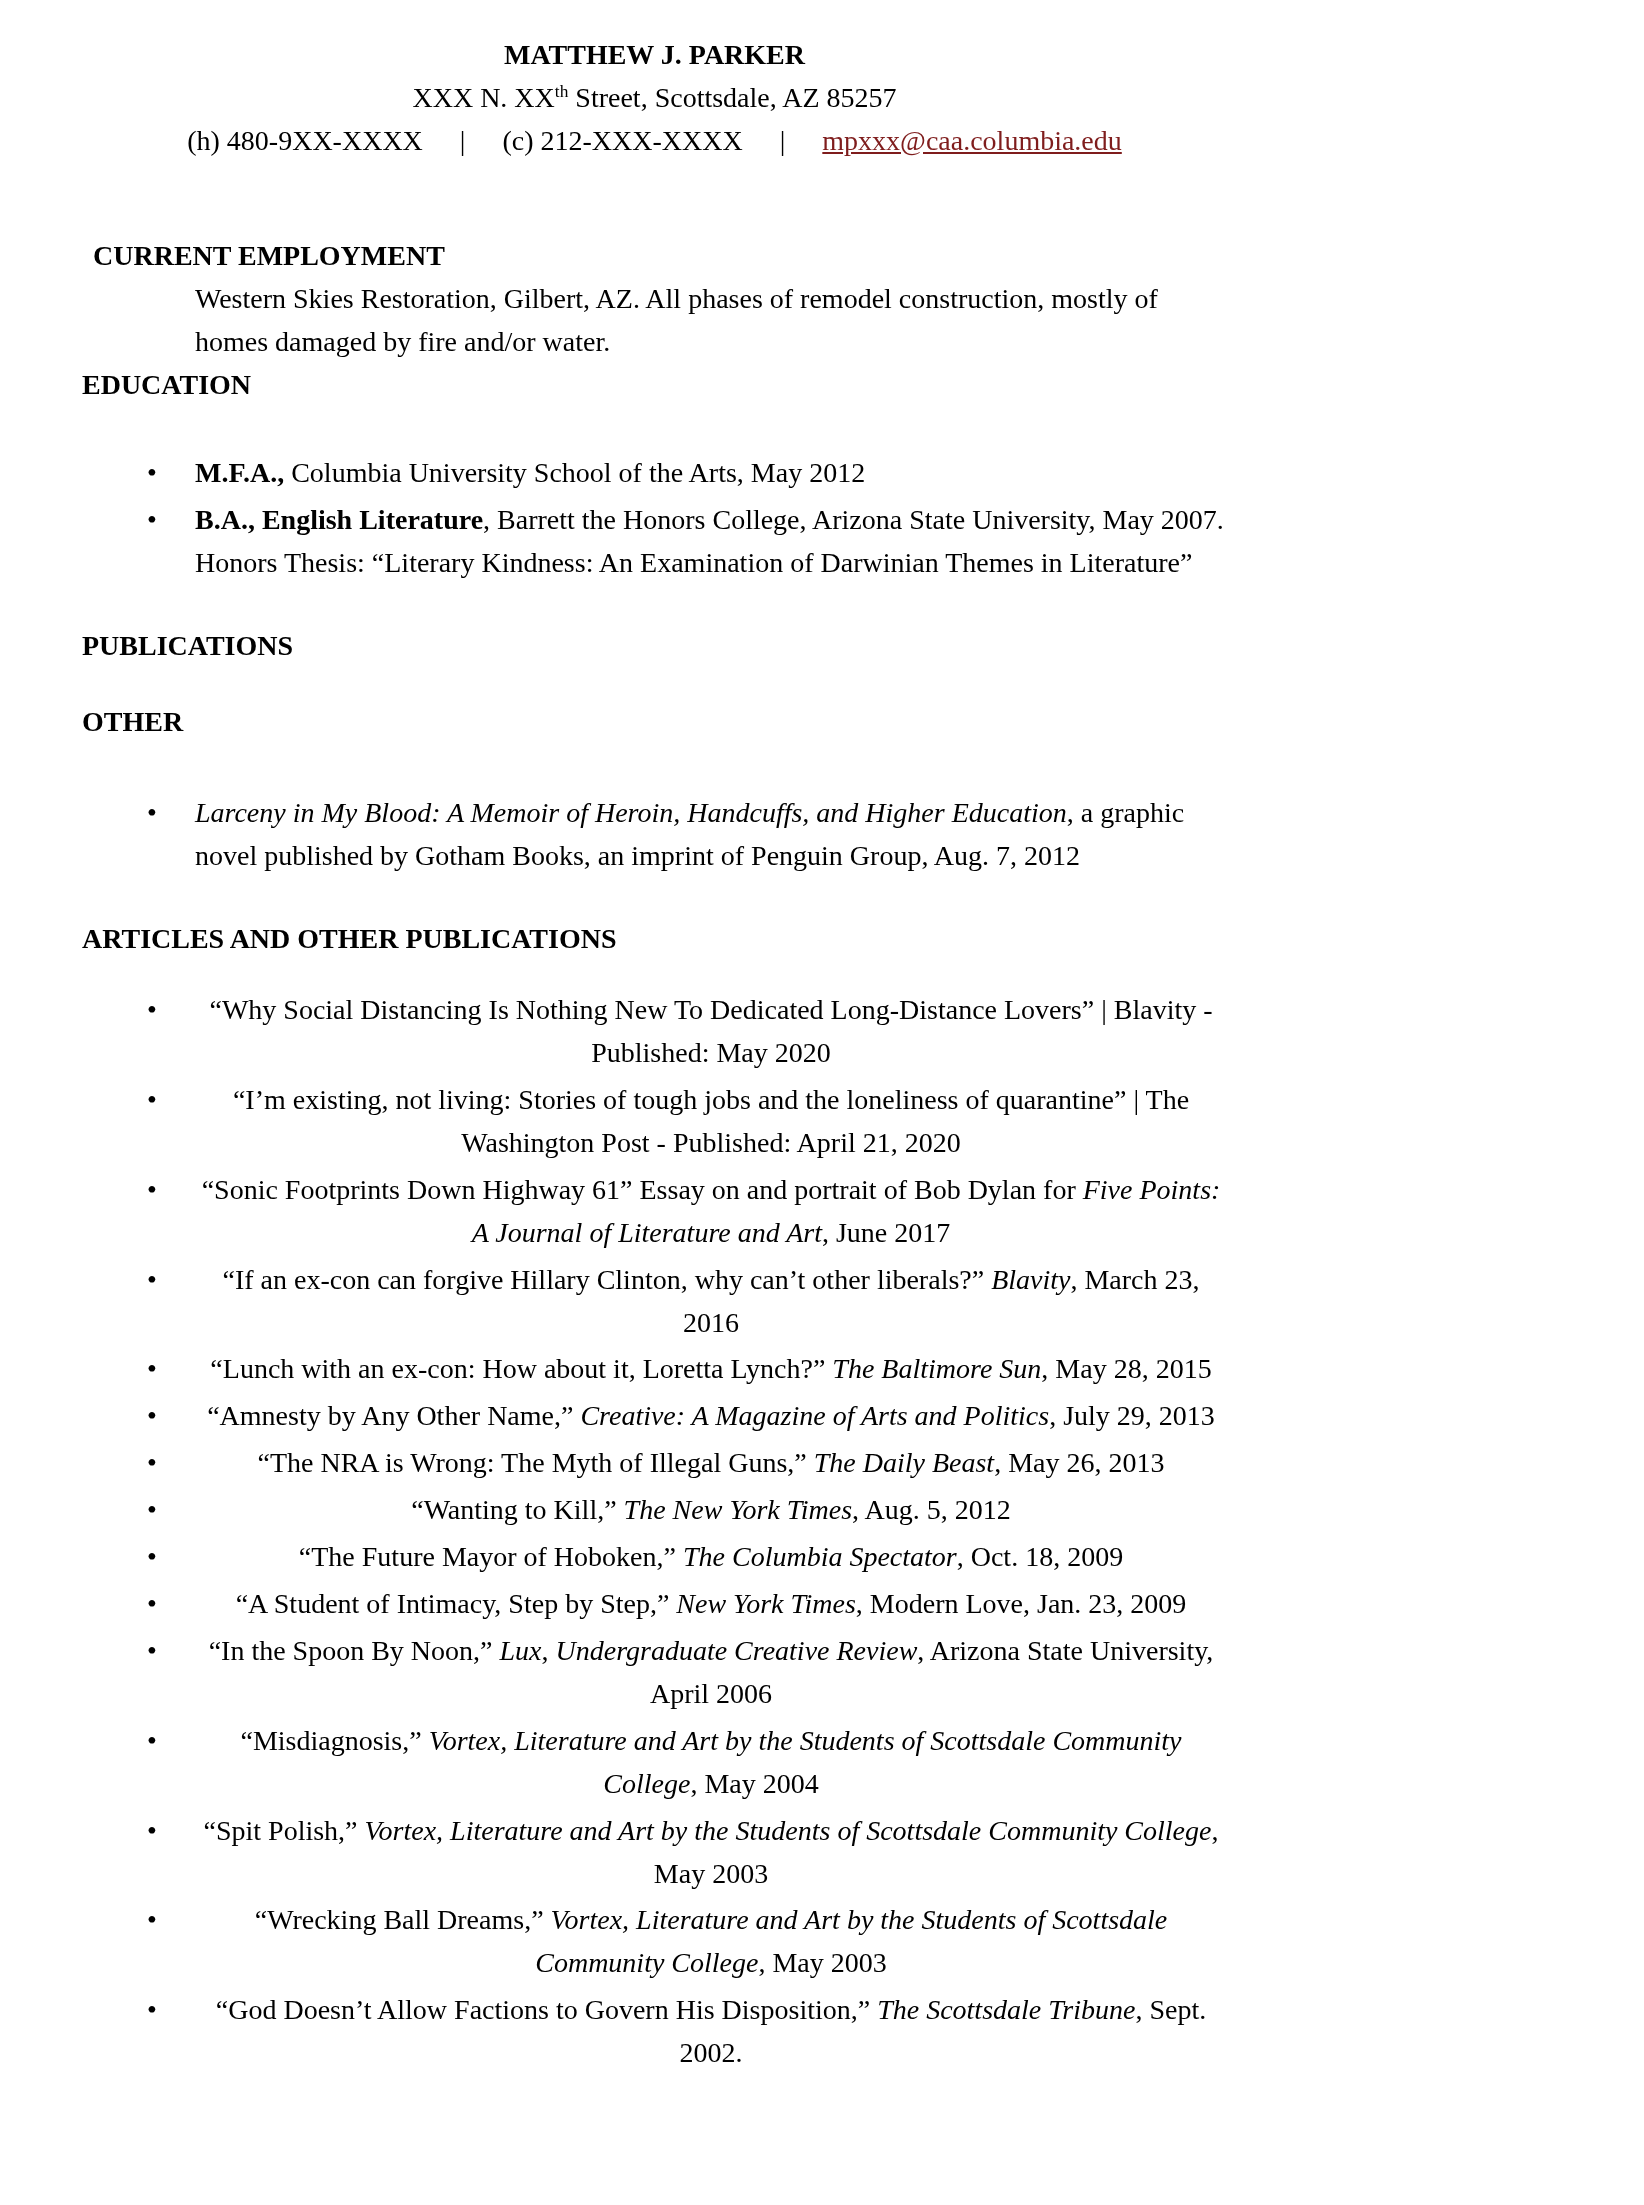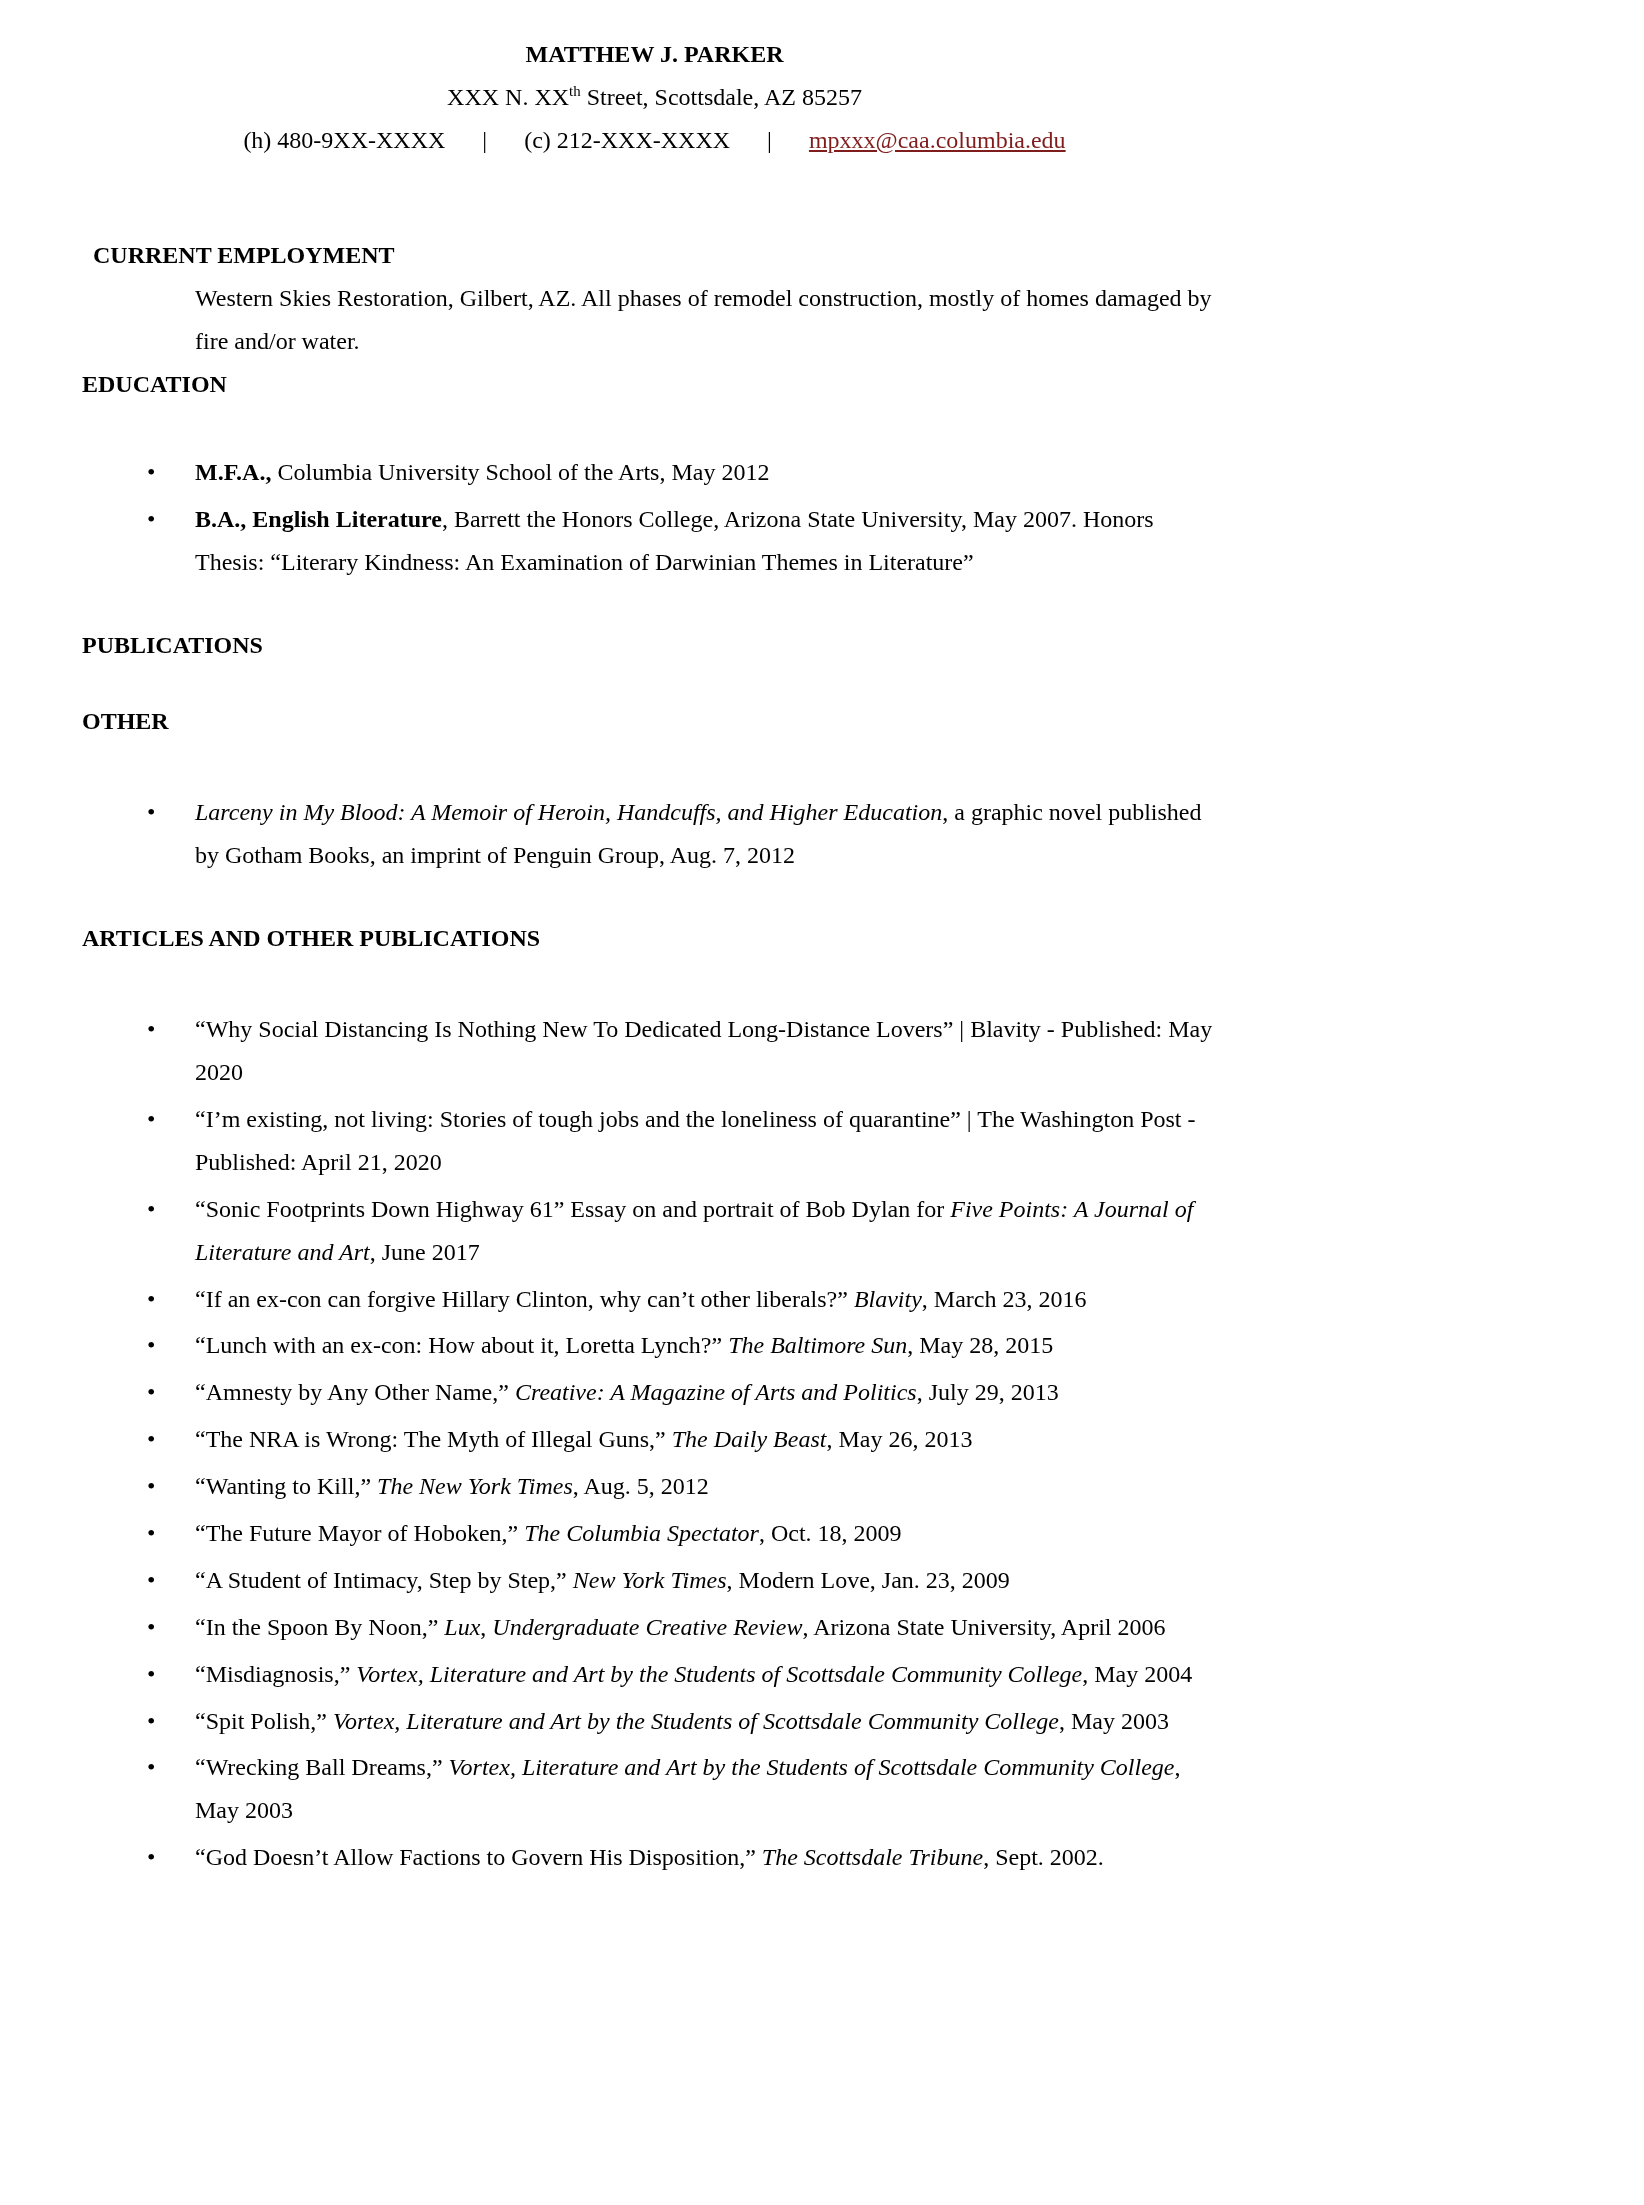--- a/index.html
+++ b/index.html
@@ -4,21 +4,21 @@
 <style>
   html, body { margin: 0; padding: 0; background: #ffffff; }
   .page {
     width: 1311px;
     min-height: 2205px;
     box-sizing: border-box;
     padding: 33px 84px 47px 82px;
     background: #ffffff;
     color: #000000;
     font-family: "Liberation Serif", "DejaVu Serif", serif;
-    font-size: 24px;
+    font-size: 28px;
     line-height: 43px;
   }
   .center { text-align: center; }
   .name { font-weight: bold; }
   .address sup { font-size: 0.62em; line-height: 0; vertical-align: super; }
   .contact .sep { display: inline-block; margin: 0 37px; }
   .contact .email { color: #7f1d1d; text-decoration: underline; cursor: pointer; }
   .heading { font-weight: bold; }
   .heading.indent-sm { padding-left: 11px; }
   #current-heading { margin-top: 72px; }
@@ -35,21 +35,21 @@
     content: "\2022";
     position: absolute;
     left: -48px;
     top: 0;
   }
   #education-list { margin-top: 45px; }
   #publications-heading { margin-top: 40px; }
   #book-heading { margin-top: 33px; }
   #book-list { margin-top: 48px; }
   #articles-heading { margin-top: 40px; }
-  #articles-list { margin-top: 48px; }
+  #articles-list { margin-top: 28px; text-align: center; }
   .run-bold { font-weight: bold; text-align: center; }
   .run-italic { font-style: italic; }
 </style>
 </head>
 <body>
 
 <div class="page">
 
   <header>
     <div class="center name">MATTHEW J. PARKER</div>

